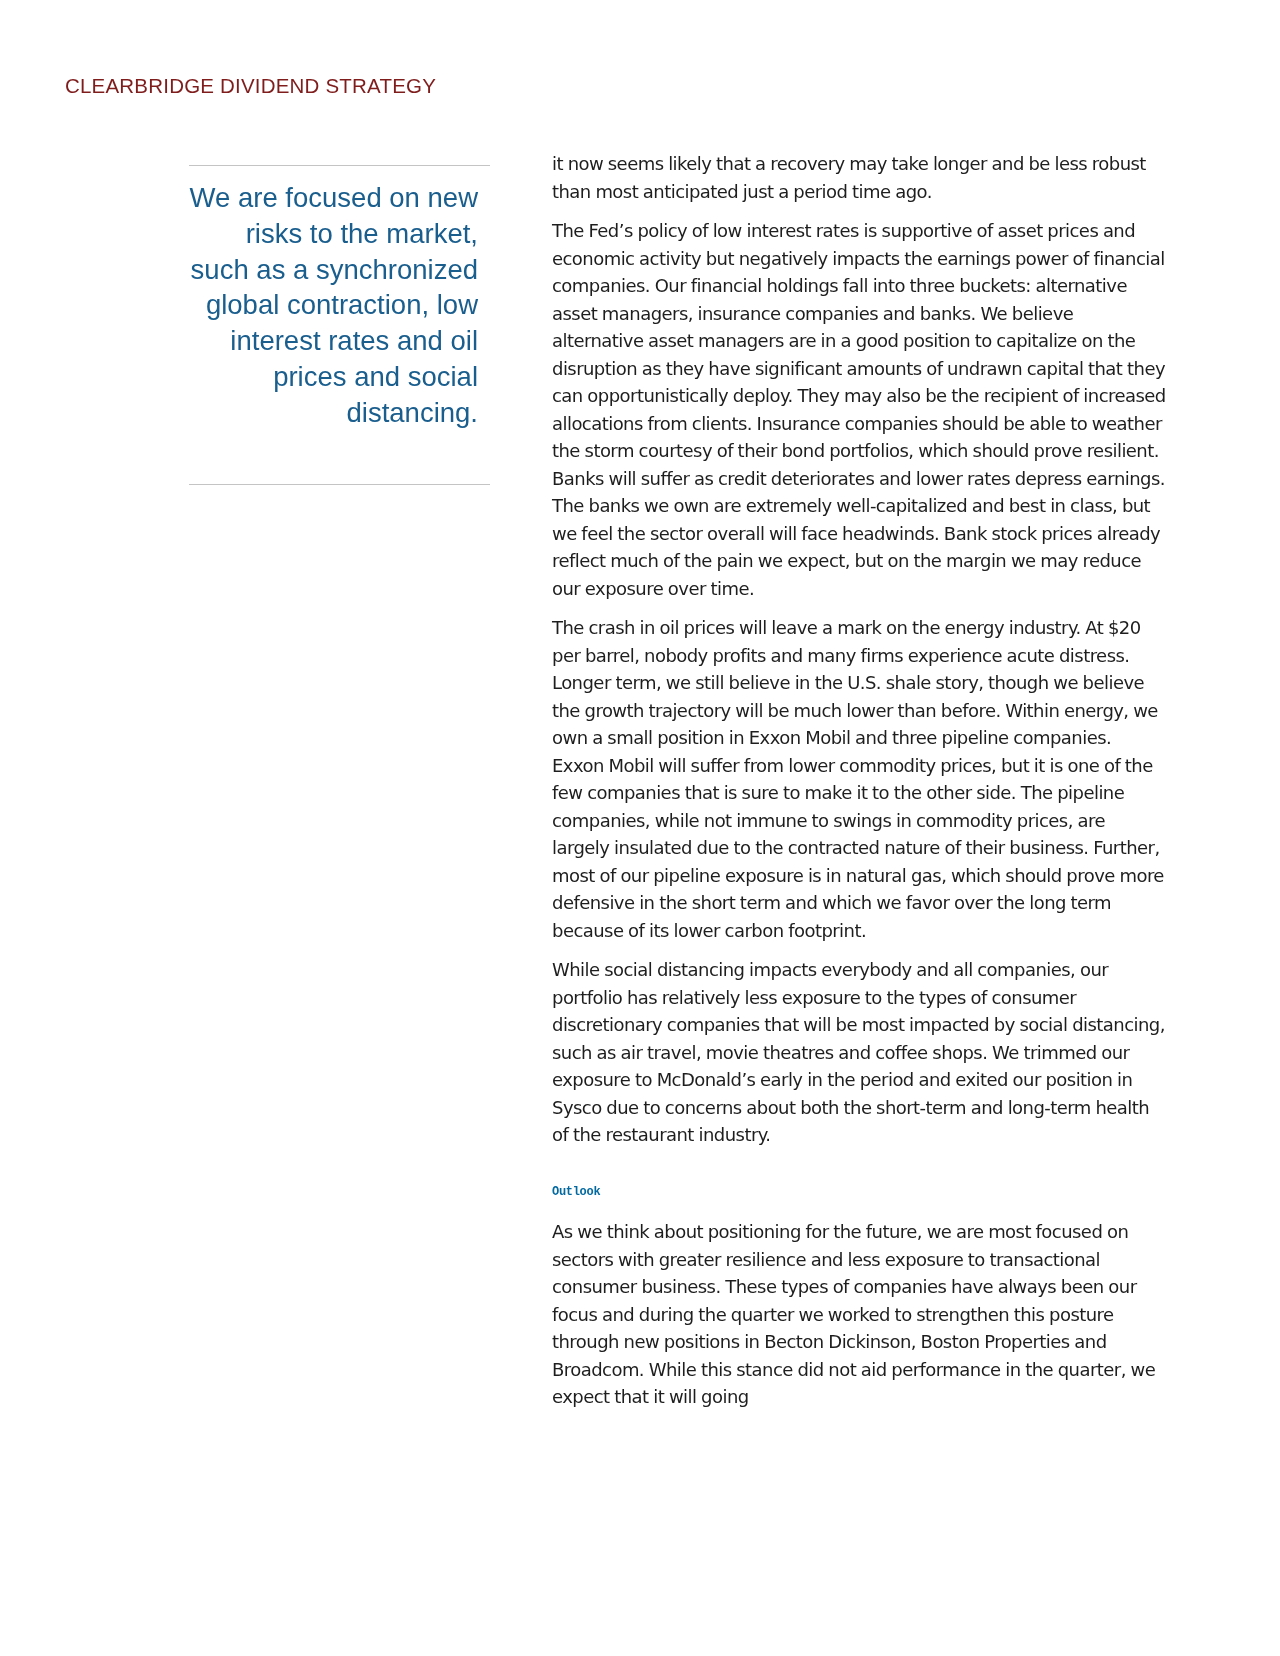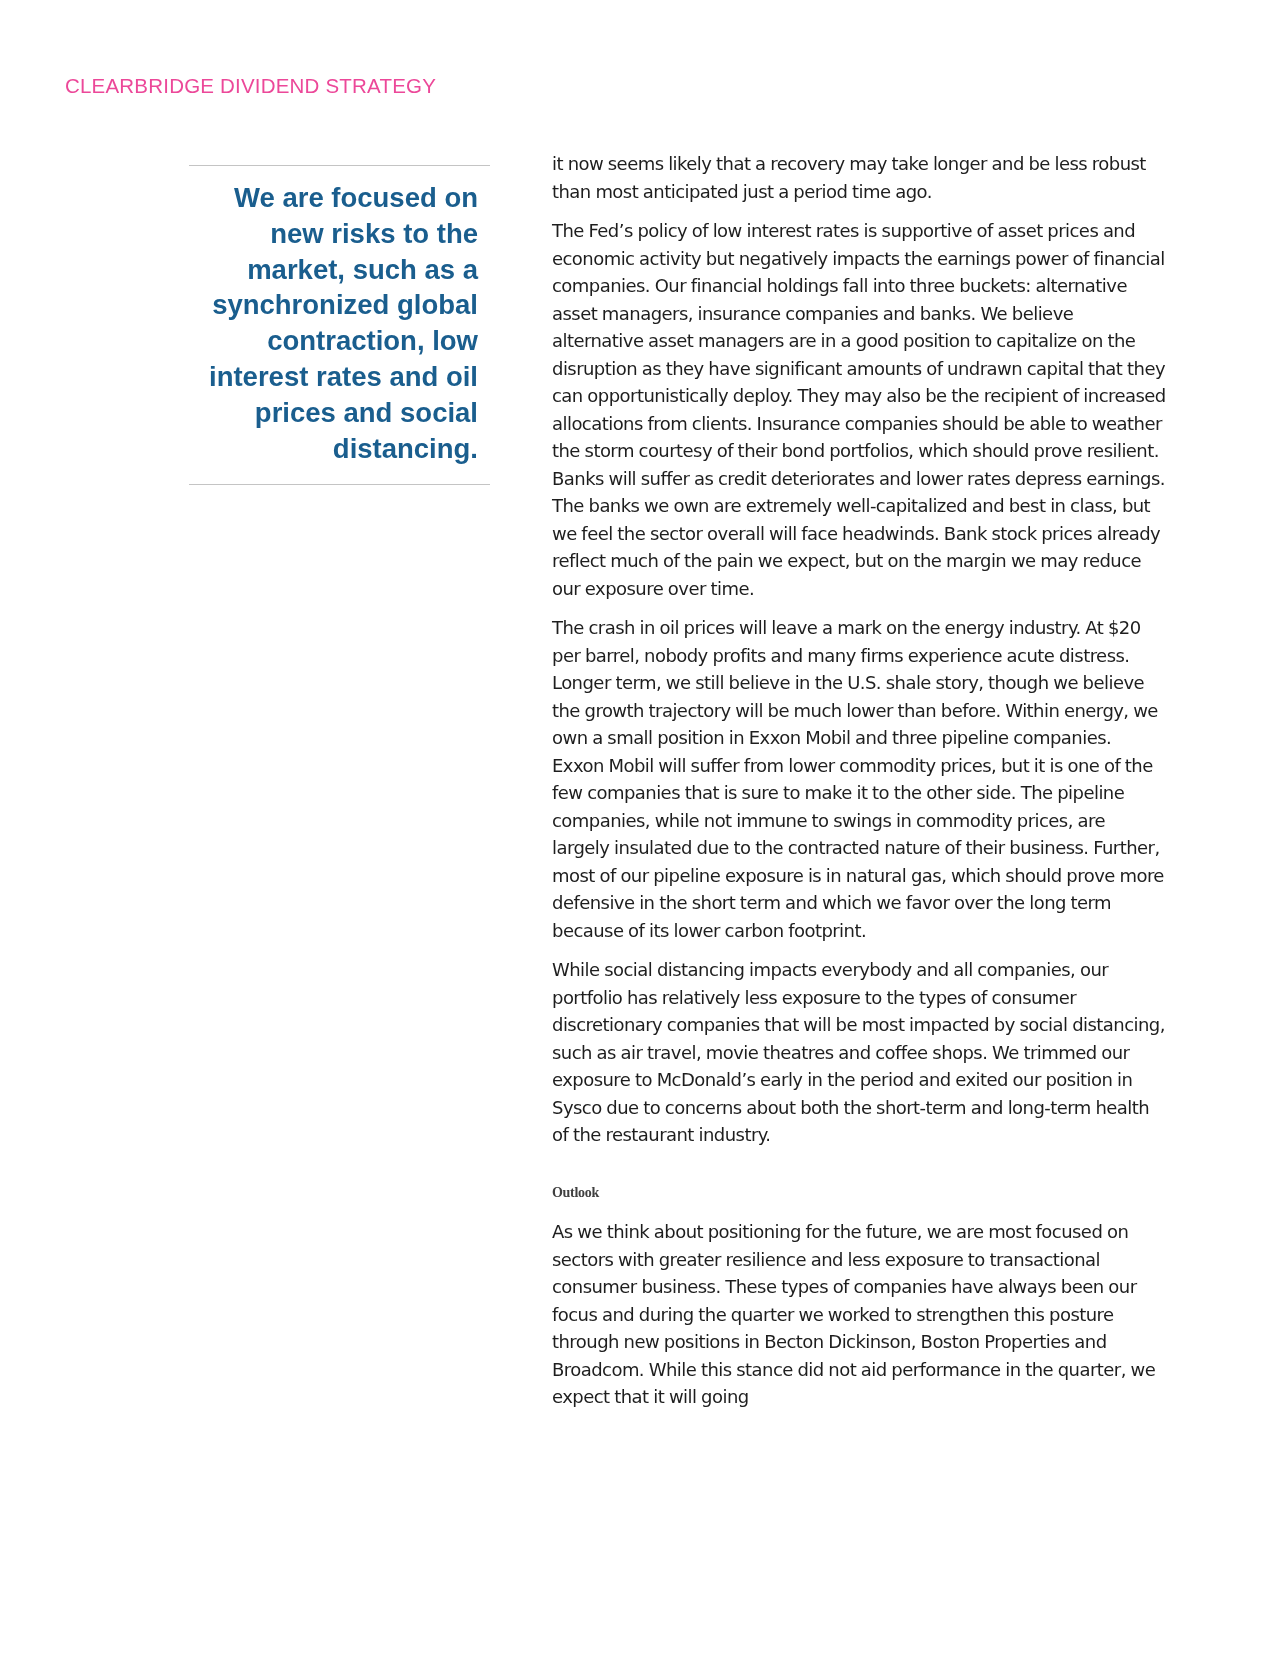--- a/index.html
+++ b/index.html
@@ -1,39 +1,39 @@
 <!DOCTYPE html>
 <html><head>
   <meta charset="utf-8">
   <style>
     html, body { margin: 0; padding: 0; background: #ffffff; }
     body { width: 1280px; height: 1656px; position: relative; overflow: hidden; }
     .running-header {
       position: absolute; left: 65px; top: 74px;
       font-family: "Liberation Sans", sans-serif; font-size: 20.5px;
-      color: #ec4899; letter-spacing: 0.2px; white-space: nowrap;
+      color: #7f1d1d; letter-spacing: 0.2px; white-space: nowrap;
     }
     .pull-quote {
       position: absolute; left: 189px; top: 165px; width: 301px;
       border-top: 1.5px solid #c4c4c4; border-bottom: 1.5px solid #c4c4c4;
-      padding: 14px 12px 18px 0; box-sizing: border-box; height: 320px; font-weight: bold;
+      padding: 14px 12px 18px 0; box-sizing: border-box; height: 320px;
     }
     .pull-quote-text {
       font-family: "Liberation Sans", sans-serif; font-size: 27.5px; line-height: 35.8px;
       color: #1a5e8e; text-align: right; margin: 0;
     }
     .body-column {
       position: absolute; left: 552px; top: 150px; width: 615px;
       font-family: "DejaVu Sans", sans-serif; font-size: 18px; line-height: 27.5px;
       color: #1e1e1e; letter-spacing: -0.55px; word-spacing: -0.5px;
     }
     .para { margin: 0 0 12px 0; }
     .section-heading {
-      font-family: Liberation Serif, serif; font-weight: bold; font-size: 14px;
-      color: #404040; margin: 30px 0 12px 0; line-height: 27.5px; letter-spacing: -0.3px;
+      font-family: Liberation Mono, monospace; font-weight: bold; font-size: 12px;
+      color: #0369a1; margin: 30px 0 12px 0; line-height: 27.5px; letter-spacing: -0.3px;
     }
   </style>
 </head>
 <body>
 
 <div class="running-header">CLEARBRIDGE DIVIDEND STRATEGY</div>
 
 <aside class="pull-quote">
   <p class="pull-quote-text">We are focused on new risks to the market, such as a synchronized global contraction, low interest rates and oil prices and social distancing.</p>
 </aside>

